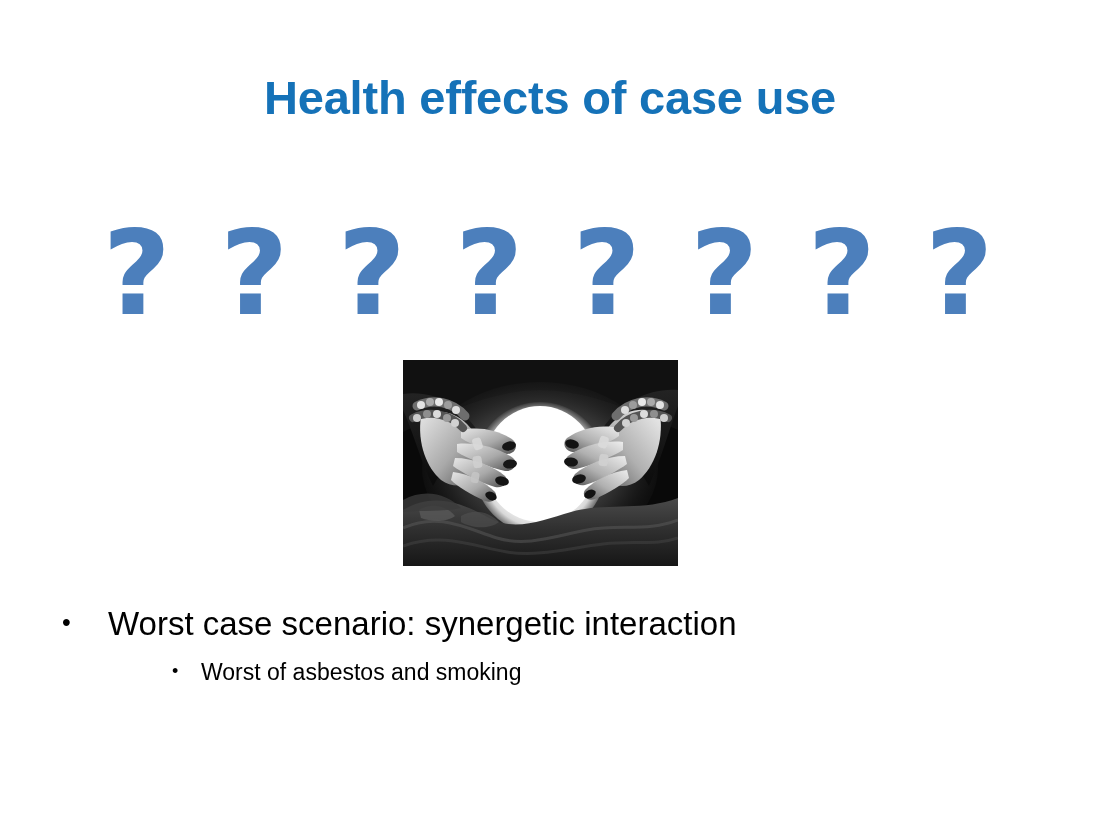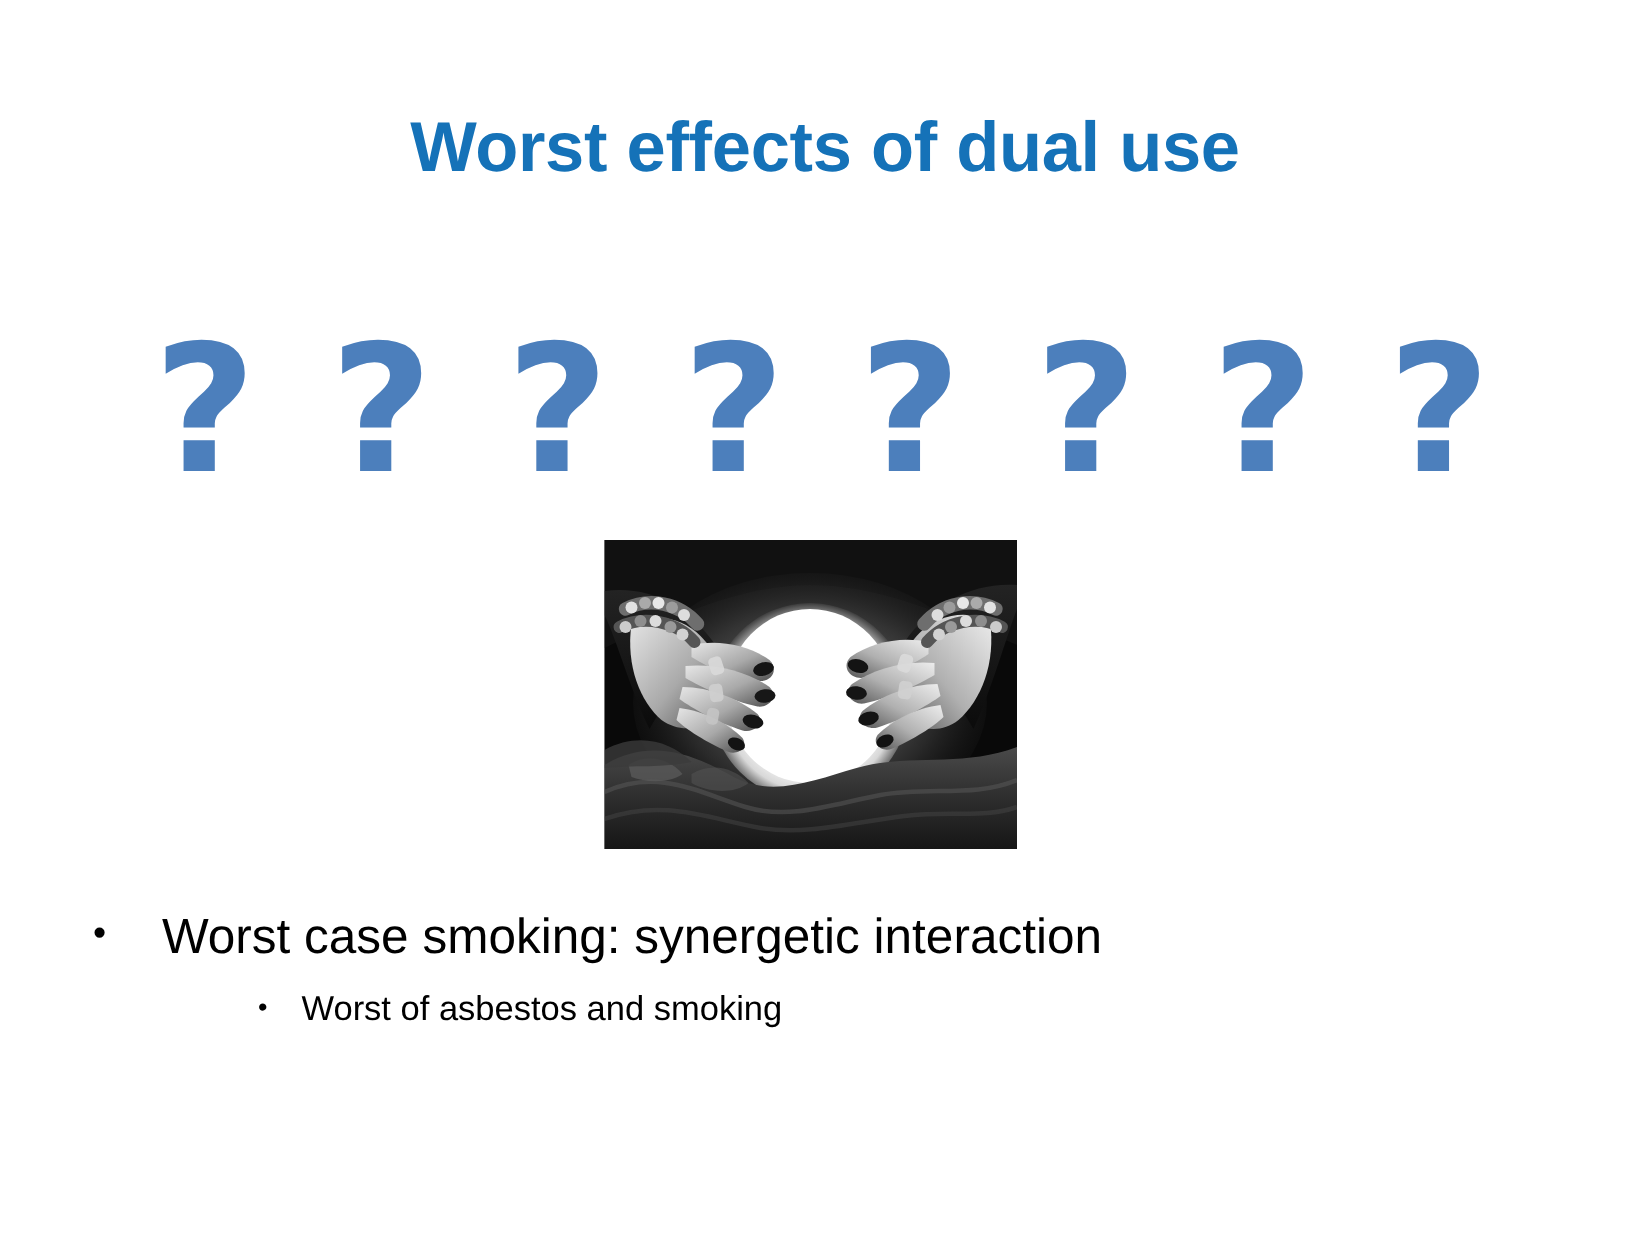--- a/index.html
+++ b/index.html
@@ -105,21 +105,21 @@
     flex: 0 0 29px;
     font-size: 18px;
     line-height: 1.5;
   }
 </style>
 </head>
 <body>
 
 <div class="slide">
 
-  <div class="slide-title">Worst effects of dual use</div>
+  <div class="slide-title">Health effects of case use</div>
 
   <div class="qmark-row">? ? ? ? ? ? ? ?</div>
 
   <div class="photo-wrap">
     <svg class="photo-svg" viewBox="0 0 275 206" preserveAspectRatio="none">
       <defs>
         <radialGradient id="ballGlow" cx="50%" cy="52%" r="52%">
           <stop offset="0%" stop-color="#ffffff"></stop>
           <stop offset="62%" stop-color="#fdfdfd"></stop>
           <stop offset="82%" stop-color="#d8d8d8"></stop>
@@ -230,21 +230,21 @@
       <path d="M16,150 C28,142 44,146 52,156 C44,162 28,162 18,158 Z" fill="#5c5c5c" opacity="0.7"></path>
       <path d="M58,156 C72,148 86,152 96,162 C86,170 68,168 58,162 Z" fill="#525252" opacity="0.6"></path>
       <path d="M0,140 C22,128 44,134 58,148 C40,152 18,150 0,152 Z" fill="#3b3b3b" opacity="0.8"></path>
 
       <rect x="0" y="0" width="275" height="206" fill="none"></rect>
     </svg>
   </div>
 
   <div class="bullet-l1">
     <span class="marker">•</span>
-    <span class="btext">Worst case smoking: synergetic interaction</span>
+    <span class="btext">Worst case scenario: synergetic interaction</span>
   </div>
 
   <div class="bullet-l2">
     <span class="marker">•</span>
     <span class="btext">Worst of asbestos and smoking</span>
   </div>
 
 </div>
 
 </body></html>

